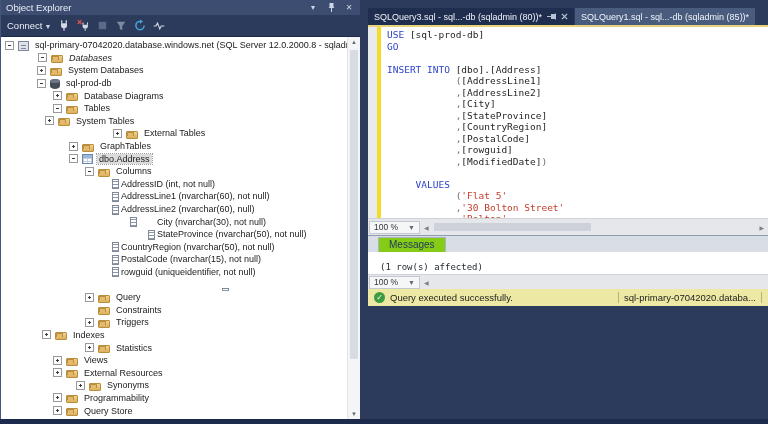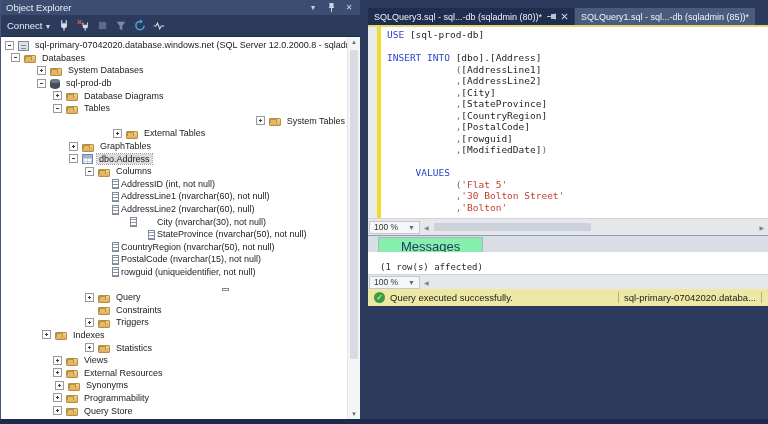--- a/index.html
+++ b/index.html
@@ -65,21 +65,21 @@
   .zoomrow{height:17px;background:#e6e7eb;border-top:1px solid #cfd2d9;display:flex;align-items:center;}
   .zoombox{height:13px;margin-left:1px;padding:0 4px;background:#f5f6f8;border:1px solid #c3c7cf;
            display:flex;align-items:center;gap:8px;font-size:8.5px;color:#333;}
   .zoombox .caret{color:#5f6a7d;}
   .hscroll{flex:1;height:100%;position:relative;}
   .hscroll .arr{position:absolute;top:0;bottom:0;display:flex;align-items:center;font-size:6px;color:#7a8190;}
   .hscroll .l{left:4px;} .hscroll .r{right:4px;}
   .hscroll .thumb{position:absolute;left:14px;width:45%;top:4px;bottom:4px;background:#cdd1da;border-radius:1px;}
 
   .msg-tabs{height:17px;background:#d8dde6;border-top:1px solid #8f9bb0;display:flex;align-items:flex-end;padding-left:10px;}
-  .mtab{height:15px;background:#86efac;border:1px solid #aab3c3;border-bottom:none;padding:1px 22px 0;font-size:13px;color:#223a5e;}
+  .mtab{height:15px;background:#84cc16;border:1px solid #aab3c3;border-bottom:none;padding:1px 10px 0;font-size:10px;color:#223a5e;}
   .msg-body{flex:1;background:#fff;font-family:"DejaVu Sans Mono",monospace;font-size:9px;color:#252b34;padding:10px 0 0 12px;}
   .zoomrow.small{height:15px;}
 
   .statusbar{height:17px;background:#ede9a5;display:flex;align-items:center;gap:5px;padding:0 6px;font-size:9.5px;color:#1c1c1c;}
   .check{width:11px;height:11px;border-radius:50%;background:#3d9c3f;color:#fff;font-size:8px;line-height:11px;text-align:center;flex:none;}
   .sb-grow{flex:1;}
   .sb-sep{width:1px;height:11px;background:#b4af7c;}
   .bottom-chrome{position:absolute;left:0;right:0;bottom:0;height:5px;background:#1c2b4d;}
 </style>
 </head>
@@ -141,21 +141,21 @@
     </span>
   </div>
 
   <div class="oe-tree">
     <div class="tree-rows" id="tree-rows">
         <div class="trow" style="padding-left: 3px;">
           <span class="exp minus"></span>
           <span class="ticon i-server"></span>
           <span class="tlabel">sql-primary-07042020.database.windows.net (SQL Server 12.0.2000.8 - sqladmin)</span>
         </div>
-        <div class="trow" style="padding-left: 9px;">
+        <div class="trow" style="padding-left: 36px; font-style: italic;">
           <span class="exp minus"></span>
           <span class="ticon i-folder"></span>
           <span class="tlabel">Databases</span>
         </div>
         <div class="trow" style="padding-left: 35px;">
           <span class="exp plus"></span>
           <span class="ticon i-folder"></span>
           <span class="tlabel">System Databases</span>
         </div>
         <div class="trow" style="padding-left: 35px;">
@@ -166,21 +166,21 @@
         <div class="trow" style="padding-left: 51px;">
           <span class="exp plus"></span>
           <span class="ticon i-folder"></span>
           <span class="tlabel">Database Diagrams</span>
         </div>
         <div class="trow" style="padding-left: 51px;">
           <span class="exp minus"></span>
           <span class="ticon i-folder"></span>
           <span class="tlabel">Tables</span>
         </div>
-        <div class="trow" style="padding-left: 43px; justify-content: flex-end;">
+        <div class="trow" style="padding-left: 43px;">
           <span class="exp plus"></span>
           <span class="ticon i-folder"></span>
           <span class="tlabel">System Tables</span>
         </div>
         <div class="trow" style="padding-left: 67px; margin-left: 44px;">
           <span class="exp plus"></span>
           <span class="ticon i-folder"></span>
           <span class="tlabel">External Tables</span>
         </div>
         <div class="trow" style="padding-left: 67px;">
@@ -271,21 +271,21 @@
         <div class="trow" style="padding-left: 51px;">
           <span class="exp plus"></span>
           <span class="ticon i-folder"></span>
           <span class="tlabel">Views</span>
         </div>
         <div class="trow" style="padding-left: 51px;">
           <span class="exp plus"></span>
           <span class="ticon i-folder"></span>
           <span class="tlabel">External Resources</span>
         </div>
-        <div class="trow" style="padding-left: 53px;">
+        <div class="trow" style="padding-left: 74px;">
           <span class="exp plus"></span>
           <span class="ticon i-folder"></span>
           <span class="tlabel">Synonyms</span>
         </div>
         <div class="trow" style="padding-left: 51px;">
           <span class="exp plus"></span>
           <span class="ticon i-folder"></span>
           <span class="tlabel">Programmability</span>
         </div>
         <div class="trow" style="padding-left: 51px;">
@@ -320,20 +320,21 @@
         <span>SQLQuery1.sql - sql...-db (sqladmin (85))*</span>
       </div>
     </div>
   <div class="gold"></div>
 
   <div class="editor">
     <div class="ed-gutter"></div>
     <div class="ed-change"></div>
     <div class="code" id="code">
         <div class="cl"><span class="kw">USE</span><span class="id"> [sql-prod-db]</span></div>
+        <div class="cl"><span class="kw">GO</span></div>
         <div class="cl">&nbsp;</div>
         <div class="cl"><span class="kw">INSERT INTO</span><span class="id"> [dbo].[Address]</span></div>
         <div class="cl"><span class="pun">            (</span><span class="id">[AddressLine1]</span></div>
         <div class="cl"><span class="pun">            ,</span><span class="id">[AddressLine2]</span></div>
         <div class="cl"><span class="pun">            ,</span><span class="id">[City]</span></div>
         <div class="cl"><span class="pun">            ,</span><span class="id">[StateProvince]</span></div>
         <div class="cl"><span class="pun">            ,</span><span class="id">[CountryRegion]</span></div>
         <div class="cl"><span class="pun">            ,</span><span class="id">[PostalCode]</span></div>
         <div class="cl"><span class="pun">            ,</span><span class="id">[rowguid]</span></div>
         <div class="cl"><span class="pun">            ,</span><span class="id">[ModifiedDate]</span><span class="pun">)</span></div>

